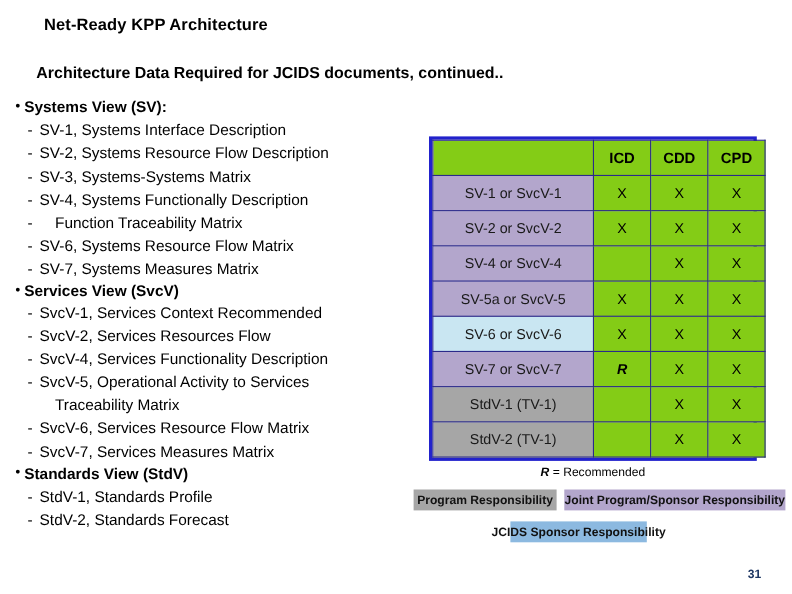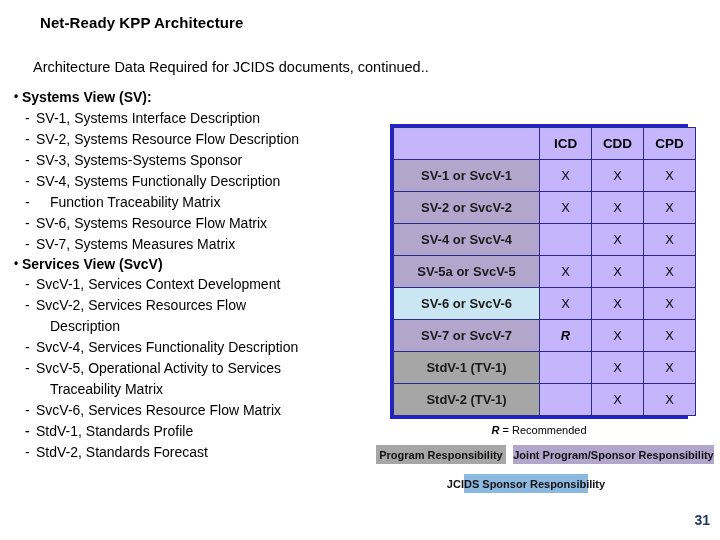--- a/index.html
+++ b/index.html
@@ -23,21 +23,21 @@
     top: 14px;
     font-size: 15px;
     font-weight: bold;
     letter-spacing: 0.1px;
   }
   #slide-subtitle {
     position: absolute;
     left: 33px;
     top: 59px;
     font-size: 14.5px;
-    font-weight: normal;
+    font-weight: bold;
   }
 
   
   #bullets {
     position: absolute;
     left: 16px;
     top: 88px;
     width: 372px;
   }
   .group-head {
@@ -85,34 +85,34 @@
     width: 100%;
     table-layout: fixed;
   }
   table.matrix td, table.matrix th {
     border: 1px solid #2a2a8a;
     height: 31px;
     text-align: center;
     vertical-align: middle;
     font-size: 13px;
     padding: 0;
-    background: #c4b5fd;
+    background: #84cc16;
   }
   table.matrix th {
     font-weight: bold;
     font-size: 13.5px;
   }
   .col-label { width: 145px; }
   .col-mark  { width: 51px; }
 
   td.rowlabel {
     text-align: left;
     padding-left: 9px;
     font-size: 12.5px;
-    font-weight: bold;
+    font-weight: normal;
     color: #1a1a1a;
     border-right: 1px solid #ffffff;
   }
   td.rowlabel.tint-purple { background: #b3a6cc; }
   td.rowlabel.tint-blue   { background: #c9e6f2; }
   td.rowlabel.tint-gray   { background: #a6a6a6; }
   td.mark {
     font-size: 14px;
     font-weight: normal;
   }
@@ -153,53 +153,53 @@
     background: #b3a6cc;
   }
   #legend-jcids {
     left: 464px; top: 474px; width: 124px; height: 19px;
     background: #8cb9e0;
   }
 
   
   #page-number {
     position: absolute;
-    right: 10px;
+    right: 28px;
     bottom: 12px;
-    font-size: 14px;
+    font-size: 11px;
     font-weight: bold;
     color: #1f3864;
   }
 </style>
 </head>
 <body>
 
 <div id="slide-title">Net-Ready KPP Architecture</div>
 
 <div id="slide-subtitle">Architecture Data Required for JCIDS documents, continued..</div>
 
 <div id="bullets">
     <div class="group-head">Systems View (SV):</div>
     <div class="sub-item"><span class="dash">-</span><span>SV-1, Systems Interface Description</span></div>
     <div class="sub-item"><span class="dash">-</span><span>SV-2, Systems Resource Flow Description</span></div>
-    <div class="sub-item"><span class="dash">-</span><span>SV-3, Systems-Systems Sponsor</span></div>
+    <div class="sub-item"><span class="dash">-</span><span>SV-3, Systems-Systems Matrix</span></div>
     <div class="sub-item"><span class="dash">-</span><span>SV-4, Systems Functionally Description</span></div>
     <div class="sub-item"><span class="dash">-</span></div>
     <div class="sub-item cont"><span>Function Traceability Matrix</span></div>
     <div class="sub-item"><span class="dash">-</span><span>SV-6, Systems Resource Flow Matrix</span></div>
     <div class="sub-item"><span class="dash">-</span><span>SV-7, Systems Measures Matrix</span></div>
     <div class="group-head">Services View (SvcV)</div>
-    <div class="sub-item"><span class="dash">-</span><span>SvcV-1, Services Context Development</span></div>
+    <div class="sub-item"><span class="dash">-</span><span>SvcV-1, Services Context Recommended</span></div>
     <div class="sub-item"><span class="dash">-</span><span>SvcV-2, Services Resources Flow</span></div>
-    <div class="sub-item cont"><span>Description</span></div>
     <div class="sub-item"><span class="dash">-</span><span>SvcV-4, Services Functionality Description</span></div>
     <div class="sub-item"><span class="dash">-</span><span>SvcV-5, Operational Activity to Services</span></div>
     <div class="sub-item cont"><span>Traceability Matrix</span></div>
     <div class="sub-item"><span class="dash">-</span><span>SvcV-6, Services Resource Flow Matrix</span></div>
-    <div class="sub-item"><span class="dash">-</span></div>
+    <div class="sub-item"><span class="dash">-</span><span>SvcV-7, Services Measures Matrix</span></div>
+    <div class="group-head">Standards View (StdV)</div>
     <div class="sub-item"><span class="dash">-</span><span>StdV-1, Standards Profile</span></div>
     <div class="sub-item"><span class="dash">-</span><span>StdV-2, Standards Forecast</span></div>
   </div>
 
 <div id="matrix-wrap">
   <table class="matrix">
     <thead>
       <tr>
         <th class="col-label rowlabel tint-none"></th>
         <th class="col-mark">ICD</th>

